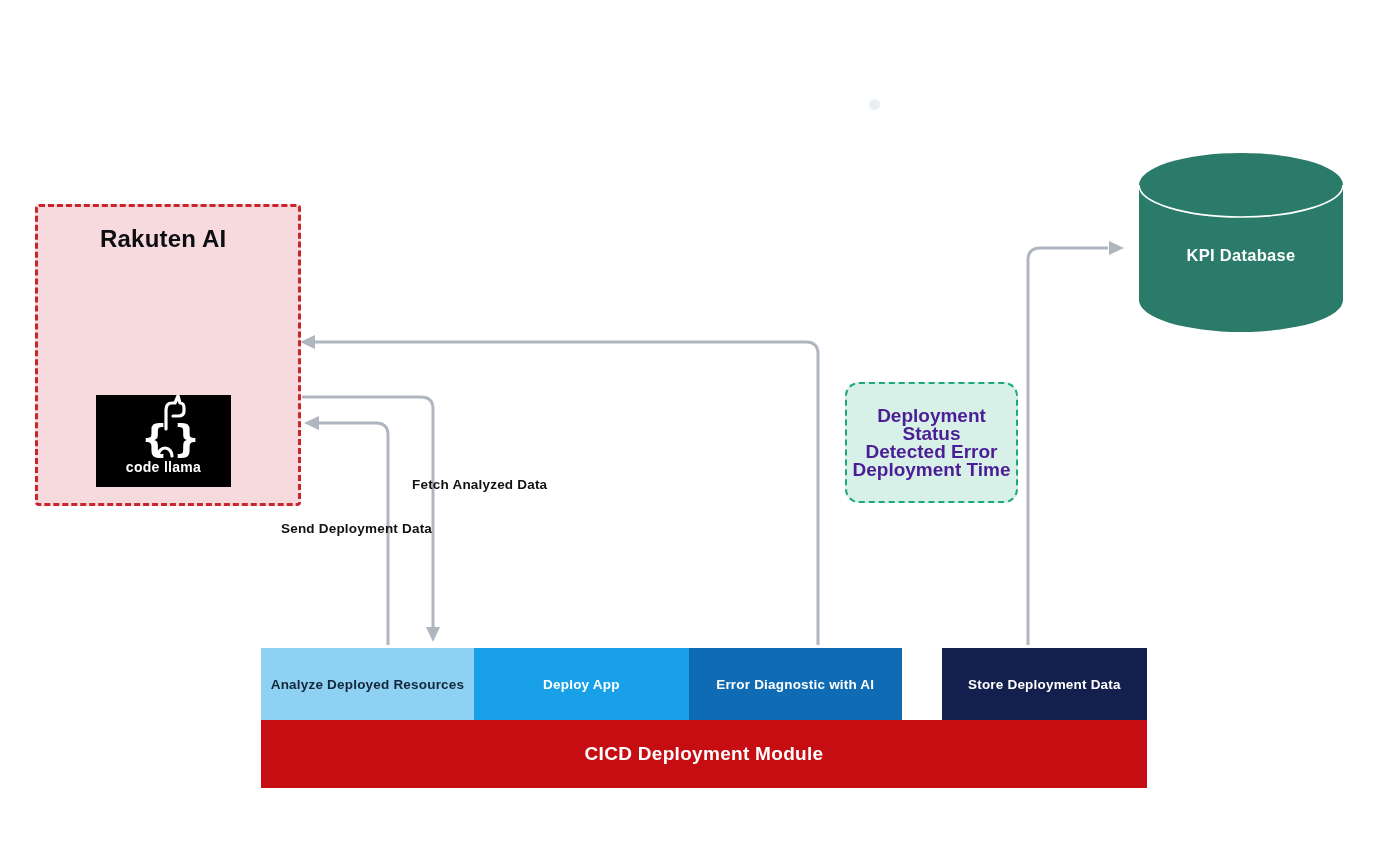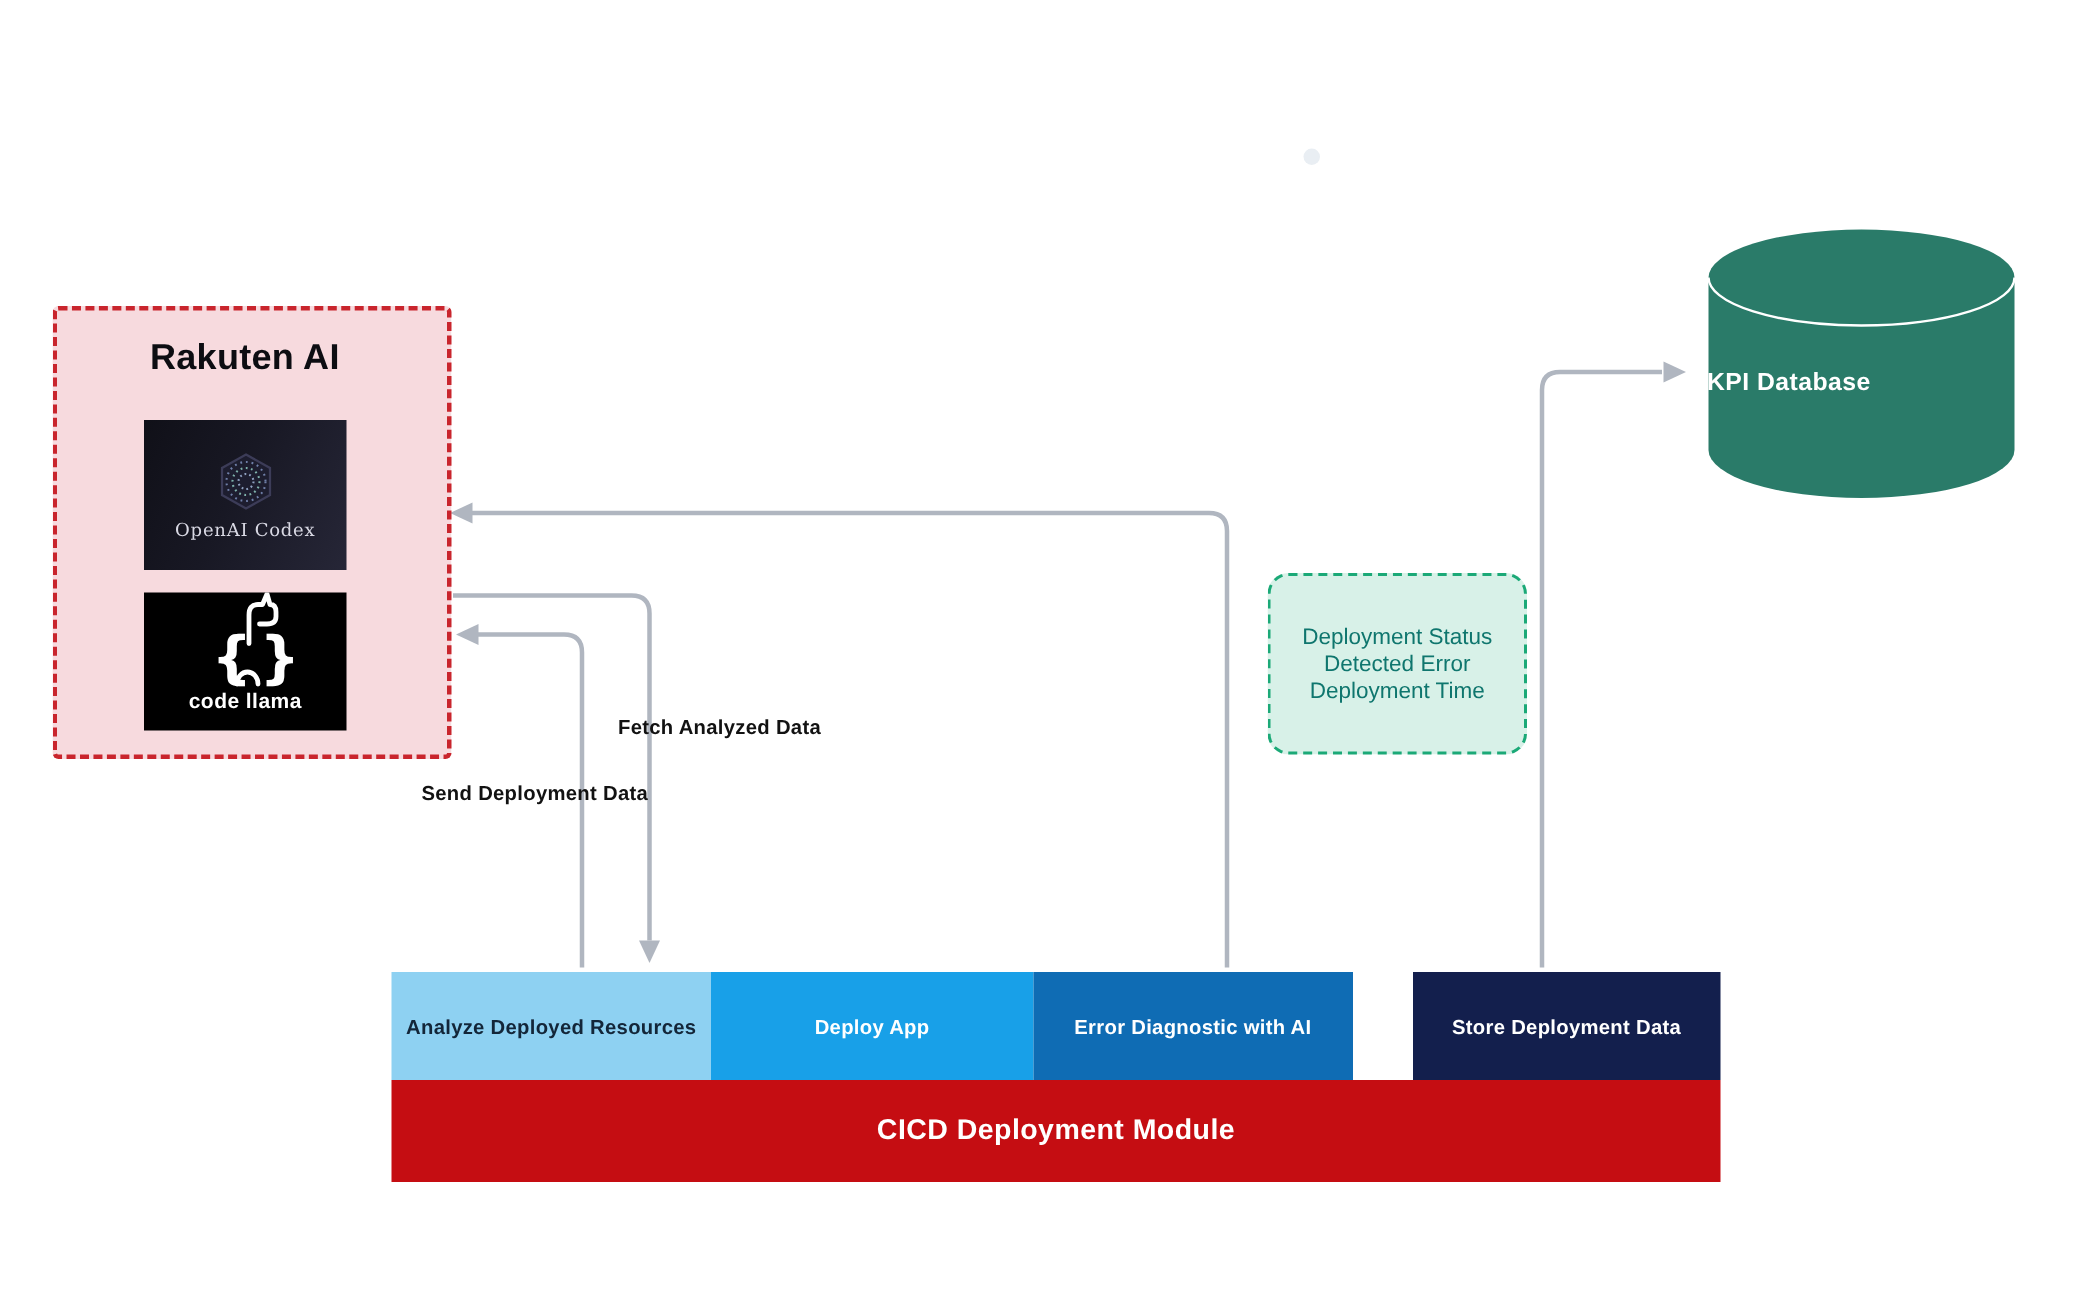--- a/index.html
+++ b/index.html
@@ -88,42 +88,43 @@
   
   .kpi-cylinder {
     position: absolute;
     left: 1138px; top: 152px;
     width: 206px; height: 181px;
   }
   .kpi-label {
     position: absolute;
     left: 0; top: 94px;
     width: 206px;
+    text-align: center;
     font-size: 16.5px;
     font-weight: bold;
     color: #ffffff;
     letter-spacing: 0.3px;
   }
 
   
   .status-box {
     position: absolute;
     left: 845px; top: 382px;
     width: 173px; height: 121px;
     background: var(--mint-bg, #d8f1e8);
     border: 2.5px dashed var(--mint-border, #1ba977);
     border-radius: 14px;
     display: flex; flex-direction: column;
     align-items: center; justify-content: center;
     text-align: center;
   }
   .status-box span {
-    font-size: 15px;
-    font-weight: normal;
-    color: #0f766e;
+    font-size: 19px;
+    font-weight: bold;
+    color: #4c1d95;
     line-height: 18px;
   }
 
   
   .edge-label {
     position: absolute;
     font-size: 13.5px;
     font-weight: bold;
     color: #121212;
     white-space: nowrap;
@@ -192,29 +193,20 @@
       <path class="edge" d="M1028,645 L1028,260 Q1028,248 1040,248 L1108,248"></path>
       <polygon class="head" points="1124,248 1109,241 1109,255"></polygon>
     </g>
   </svg>
 
   <div class="faint-dot"></div>
 
   <div class="rakuten-box">
     <div class="rakuten-title">Rakuten AI</div>
 
-    <div class="codex-card">
-      <svg width="54" height="40" viewBox="0 0 54 40">
-        <polygon points="27,2 43,11 43,29 27,38 11,29 11,11" fill="#1d1d2f" stroke="#3c3c58" stroke-width="1.5"></polygon>
-        <circle cx="27" cy="20" r="5" fill="none" stroke="#8fa0c0" stroke-width="1.4" stroke-dasharray="1.2,2"></circle>
-        <circle cx="27" cy="20" r="9" fill="none" stroke="#7fb2ac" stroke-width="1.4" stroke-dasharray="1.2,2.3"></circle>
-        <circle cx="27" cy="20" r="13" fill="none" stroke="#6f7fa8" stroke-width="1.4" stroke-dasharray="1.2,2.6"></circle>
-      </svg>
-      <span class="codex-label">OpenAI Codex</span>
-    </div>
 
     <div class="llama-card">
       <svg width="74" height="68" viewBox="0 0 74 68">
         <text x="14" y="56" font-size="38" font-weight="bold" fill="#ffffff" font-family="DejaVu Sans, sans-serif">{</text>
         <text x="46" y="56" font-size="38" font-weight="bold" fill="#ffffff" font-family="DejaVu Sans, sans-serif">}</text>
         <path d="M31 61 a7 8 0 0 1 14 0" fill="none" stroke="#ffffff" stroke-width="3.2" stroke-linecap="round"></path>
         <path d="M39 34 L39 15 Q39 8 45 8 L48 8 L51 1 L53 8 Q57 8 57 13 L57 16 Q57 21 51 21 L46 21" fill="none" stroke="#ffffff" stroke-width="3.2" stroke-linecap="round" stroke-linejoin="round"></path>
       </svg>
       <span class="llama-label">code llama</span>
     </div>

